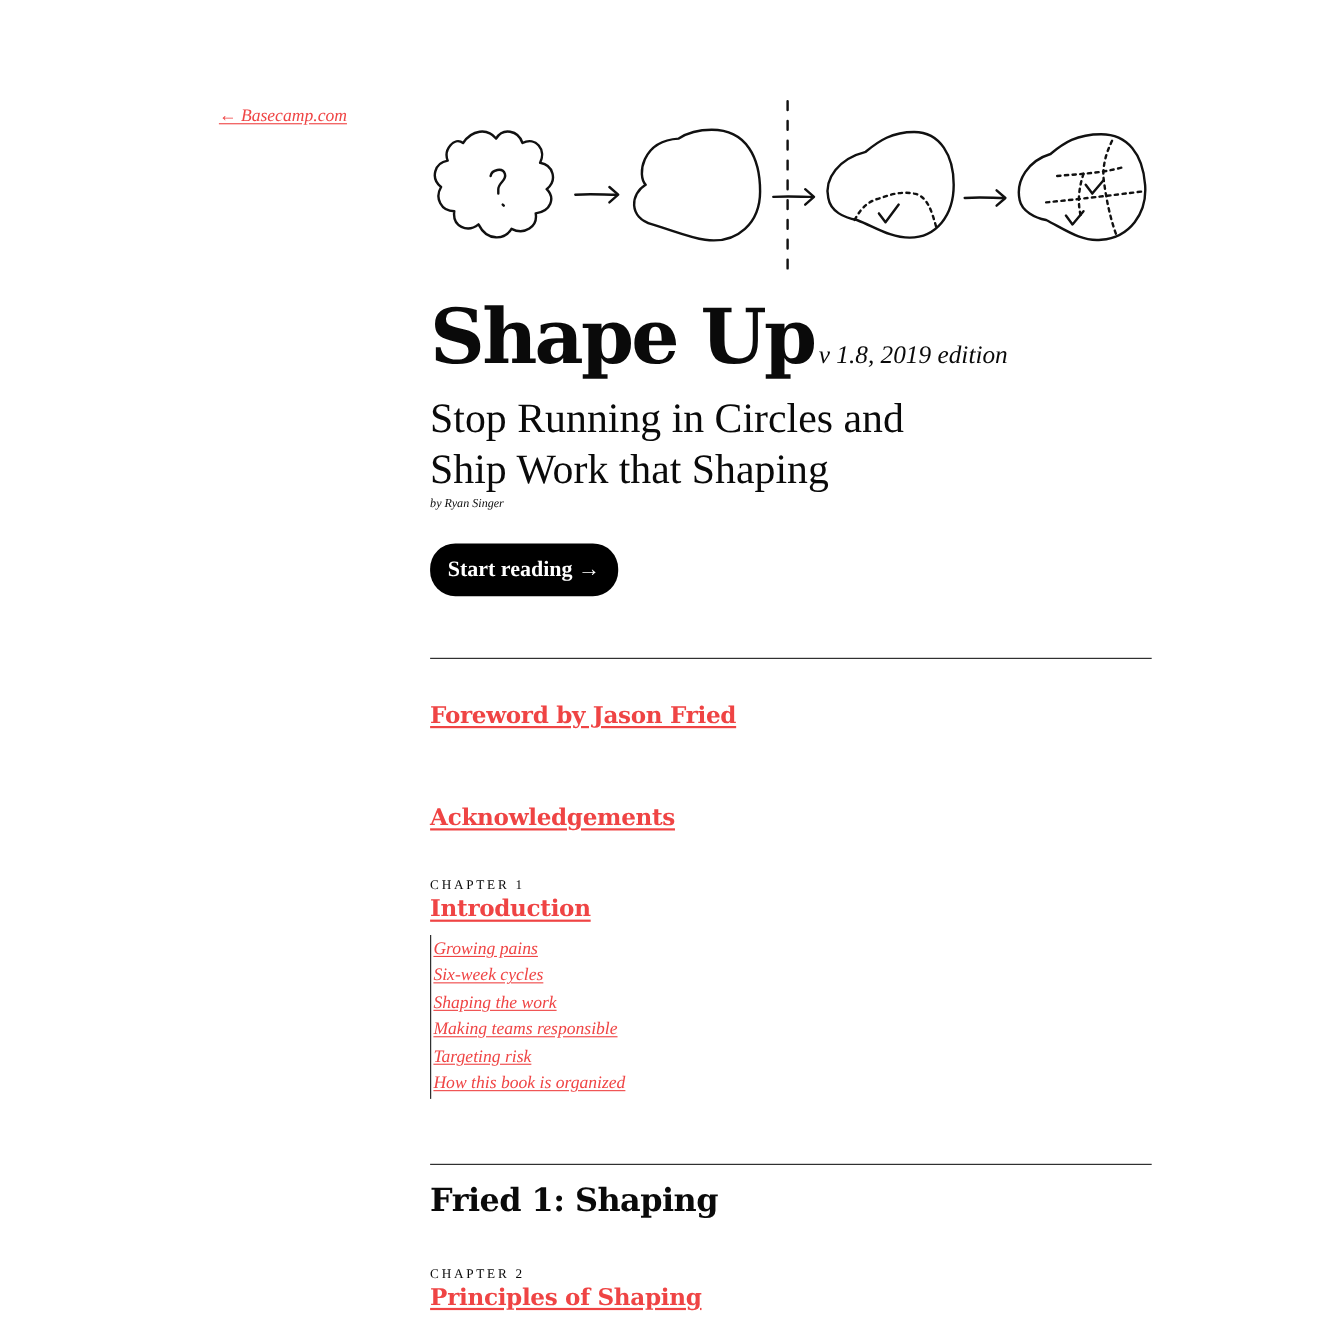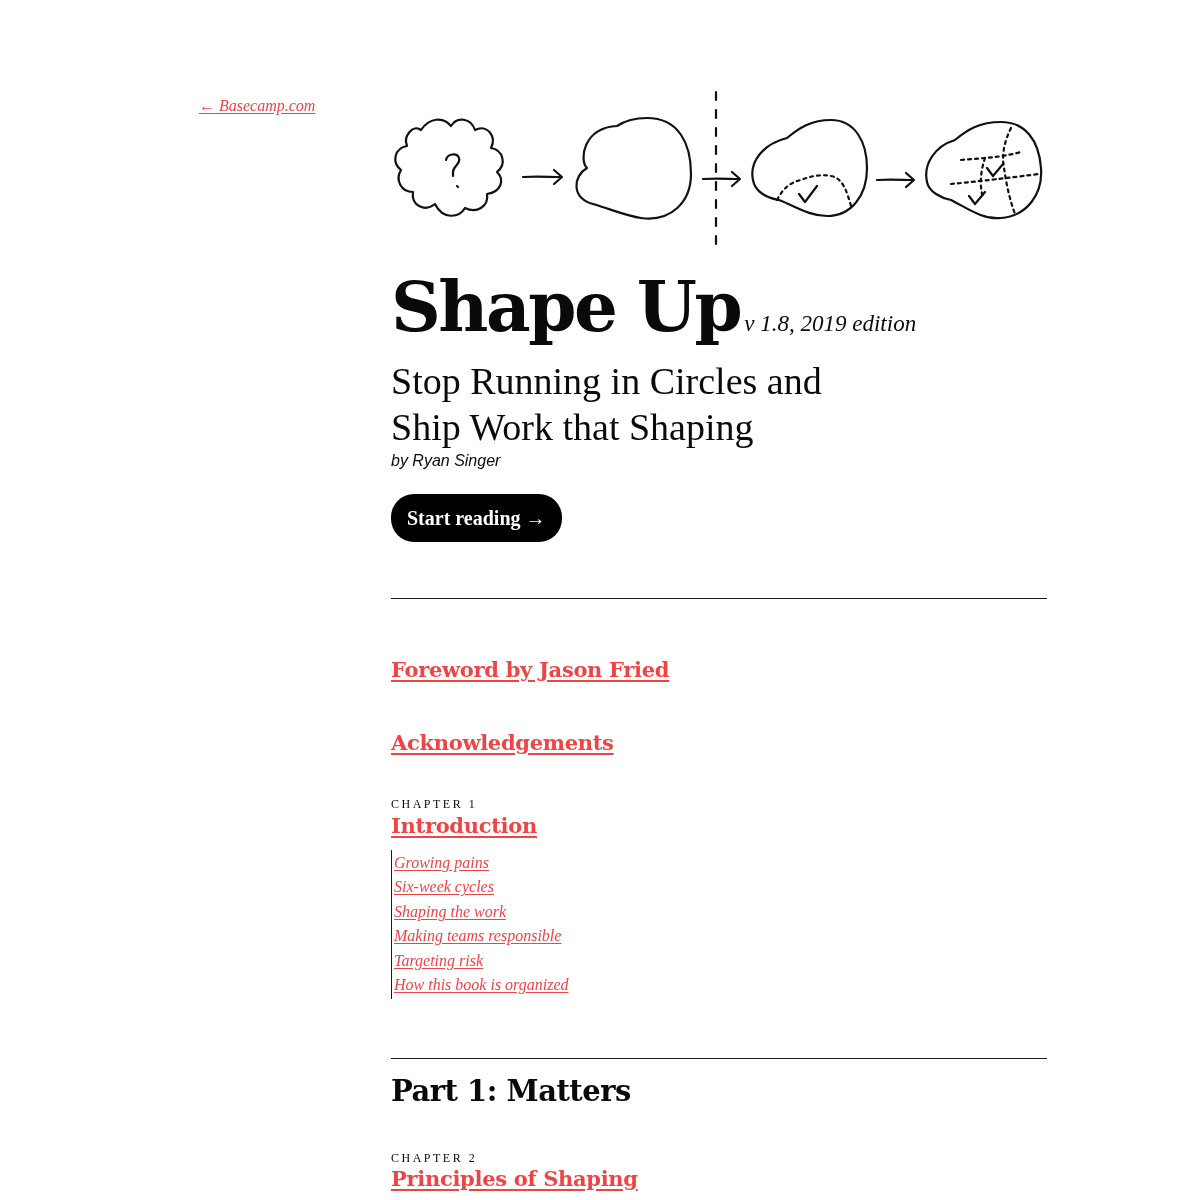--- a/index.html
+++ b/index.html
@@ -23,21 +23,21 @@
   .edition {
     font-family: "Liberation Serif", serif; font-style: italic; font-size: 23px;
     display: inline-block; margin-left: 4px; vertical-align: baseline;
   }
   .subtitle {
     position: absolute; left: 0; top: 358px; width: 520px;
     font-family: "Liberation Serif", serif; font-size: 38px; line-height: 46px;
   }
   .byline {
     position: absolute; left: 0; top: 452px;
-    font-family: Liberation Sans, sans-serif; font-style: italic; font-size: 16px;
+    font-family: Liberation Serif, serif; font-style: italic; font-size: 11px;
   }
   .cta {
     position: absolute; left: 0; top: 494px; height: 48px; padding: 0 16px;
     background: #000; color: #fff; border-radius: 23px; border: none;
     font-family: "Liberation Serif", serif; font-weight: 700; font-size: 20px;
     line-height: 46px; white-space: nowrap; cursor: pointer;
   }
   .rule { position: absolute; left: 0; width: 656px; height: 0; border-top: 1.5px solid #1a1a1a; }
   .toc-link {
     position: absolute; left: 0; font-family: "DejaVu Serif", serif; font-weight: 700;
@@ -118,35 +118,35 @@
     <div>Ship Work that Shaping</div>
   </div>
 
   <div class="byline">by Ryan Singer</div>
 
   <button class="cta">Start reading →</button>
 
   <div class="rule" style="top:598px"></div>
 
   <nav>
-    <a class="toc-link" style="top:657px" href="#">Foreword by Jason Fried</a>
+    <a class="toc-link" style="top:637px" href="#">Foreword by Jason Fried</a>
     <a class="toc-link" style="top:730px" href="#">Acknowledgements</a>
 
     <div class="chapter-label" style="top:797px">Chapter 1</div>
     <a class="toc-link" style="top:813px" href="#">Introduction</a>
 
     <div class="subtoc" style="top:850px">
       <a href="#">Growing pains</a>
       <a href="#">Six-week cycles</a>
       <a href="#">Shaping the work</a>
       <a href="#">Making teams responsible</a>
       <a href="#">Targeting risk</a>
       <a href="#">How this book is organized</a>
     </div>
 
     <div class="rule" style="top:1058px"></div>
 
-    <h2 class="part-title" style="top:1074px;margin:0">Part 1: Matters</h2>
+    <h2 class="part-title" style="top:1074px;margin:0">Fried 1: Shaping</h2>
 
     <div class="chapter-label" style="top:1151px">Chapter 2</div>
     <a class="toc-link" style="top:1166px" href="#">Principles of Shaping</a>
   </nav>
 </main>
 
 </body></html>

